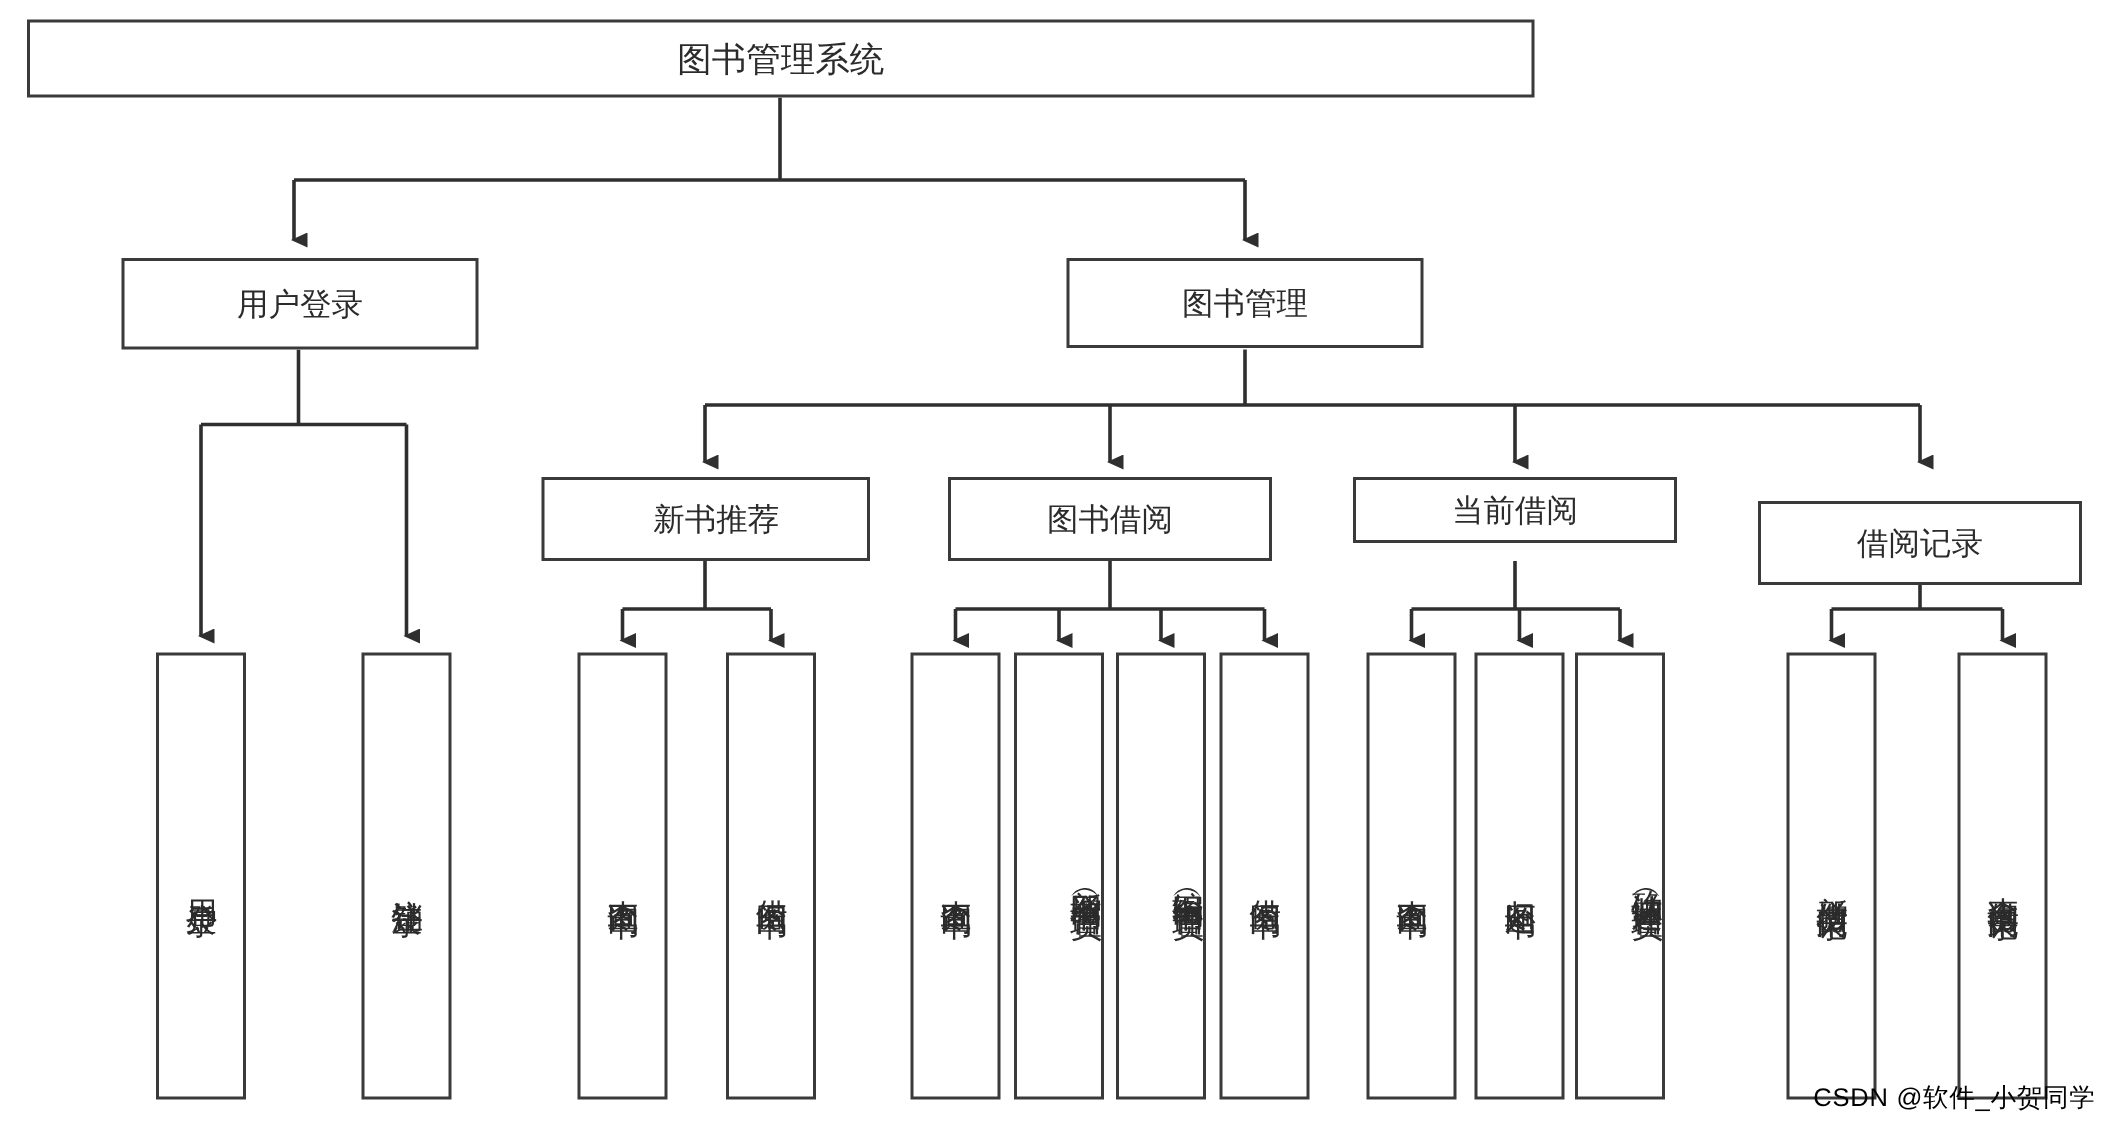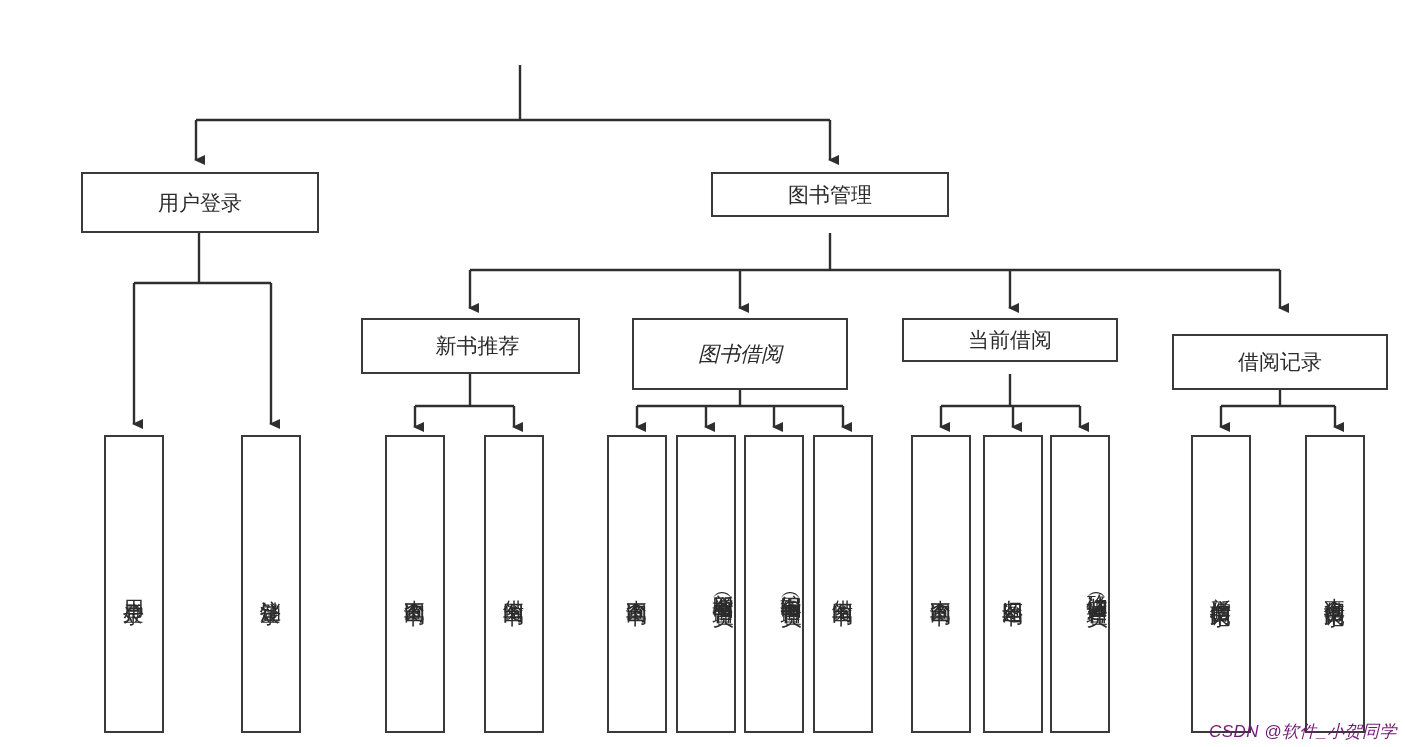--- a/index.html
+++ b/index.html
@@ -57,24 +57,23 @@
   }
   .node.leaf.tall-text {
     align-items: flex-start;
     padding-top: 4px;
   }
   .watermark {
     position: absolute;
     right: 8px;
     bottom: 4px;
     font-size: 17px;
-    color: #701a75;
+    color: #000000;
     white-space: nowrap;
     letter-spacing: 0.5px;
-    font-style: italic;
   }
 </style>
 </head>
 <body>
 
 <div id="canvas">
 
   <svg id="wires" viewBox="0 0 1405 747">
     <defs>
       <marker id="arrow" markerWidth="12" markerHeight="12" refX="5" refY="9" orient="auto" markerUnits="userSpaceOnUse">
@@ -118,32 +117,35 @@
       <path d="M1013,406 L1013,427" marker-end="url(#arrow)"></path>
       <path d="M1080,406 L1080,427" marker-end="url(#arrow)"></path>
 
       <path d="M1280,374 L1280,406"></path>
       <path d="M1221,406 L1335,406"></path>
       <path d="M1221,406 L1221,427" marker-end="url(#arrow)"></path>
       <path d="M1335,406 L1335,427" marker-end="url(#arrow)"></path>
     </g>
   </svg>
 
+  <div class="node root" style="left:18px; top:13px; width:1005px; height:52px;">
+    <span>图书管理系统</span>
+  </div>
 
   <div class="node level2" style="left:81px; top:172px; width:238px; height:61px;">
     <span>用户登录</span>
   </div>
-  <div class="node level2" style="left:711px; top:172px; width:238px; height:45px;">
+  <div class="node level2" style="left:711px; top:172px; width:238px; height:60px;">
     <span>图书管理</span>
   </div>
 
   <div class="node level3" style="left:361px; top:318px; width:219px; height:56px;padding-left:14px;">
     <span>新书推荐</span>
   </div>
-  <div class="node level3" style="left:632px; top:318px; width:216px; height:72px;font-style:italic;">
+  <div class="node level3" style="left:632px; top:318px; width:216px; height:56px;">
     <span>图书借阅</span>
   </div>
   <div class="node level3" style="left:902px; top:318px; width:216px; height:44px;">
     <span>当前借阅</span>
   </div>
   <div class="node level3" style="left:1172px; top:334px; width:216px; height:56px;">
     <span>借阅记录</span>
   </div>
 
   <div class="node leaf" style="left:104px; top:435px; width:60px; height:298px; align-items:center;">

